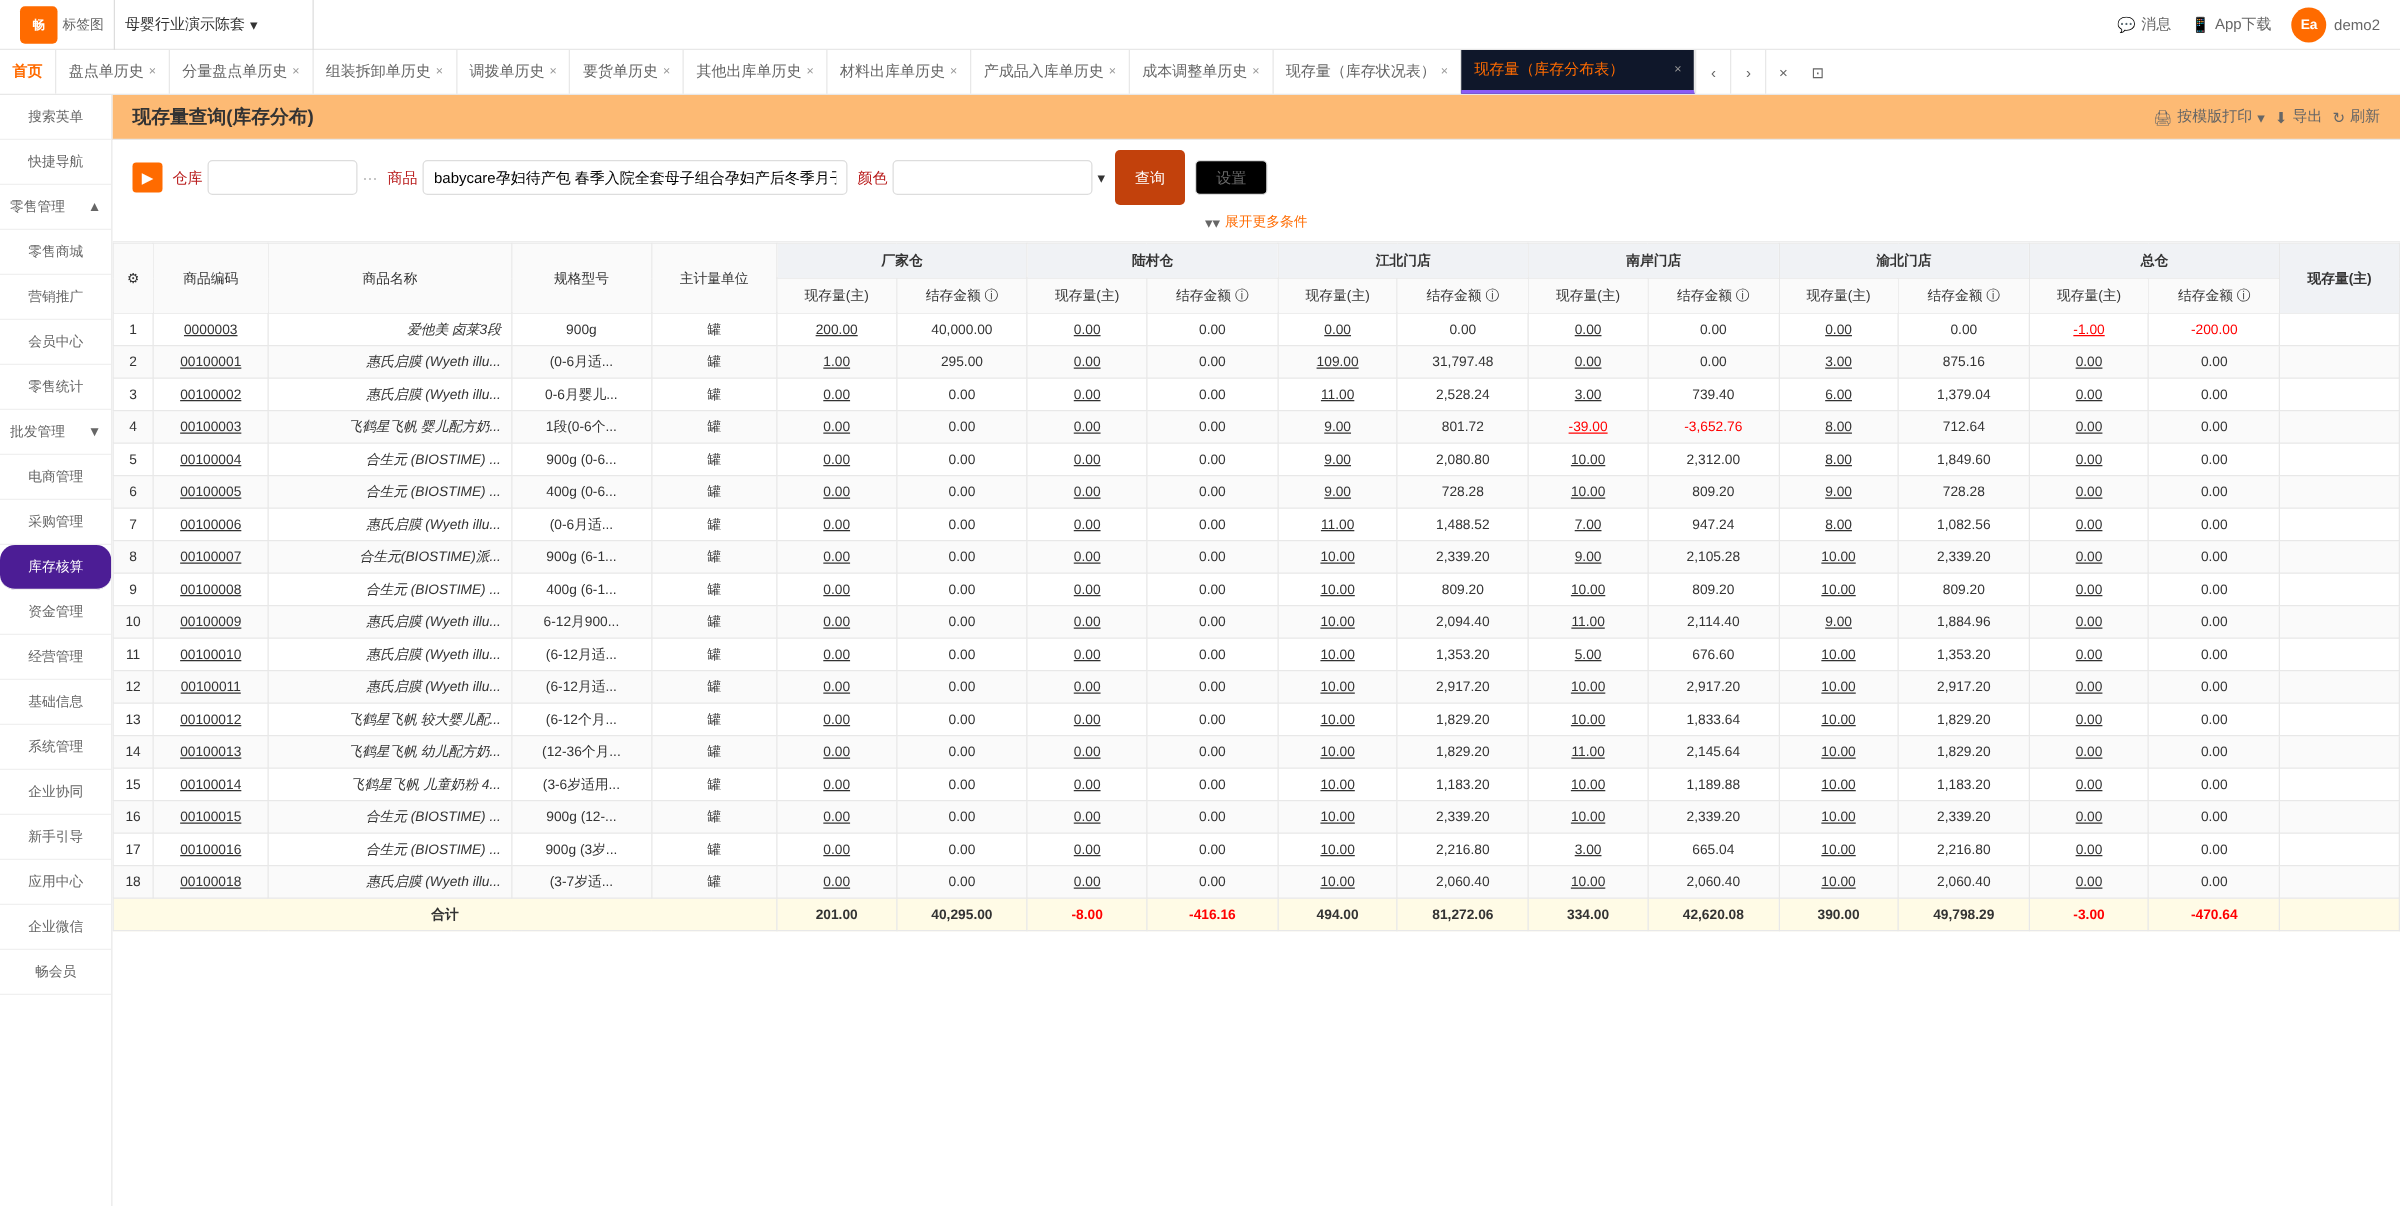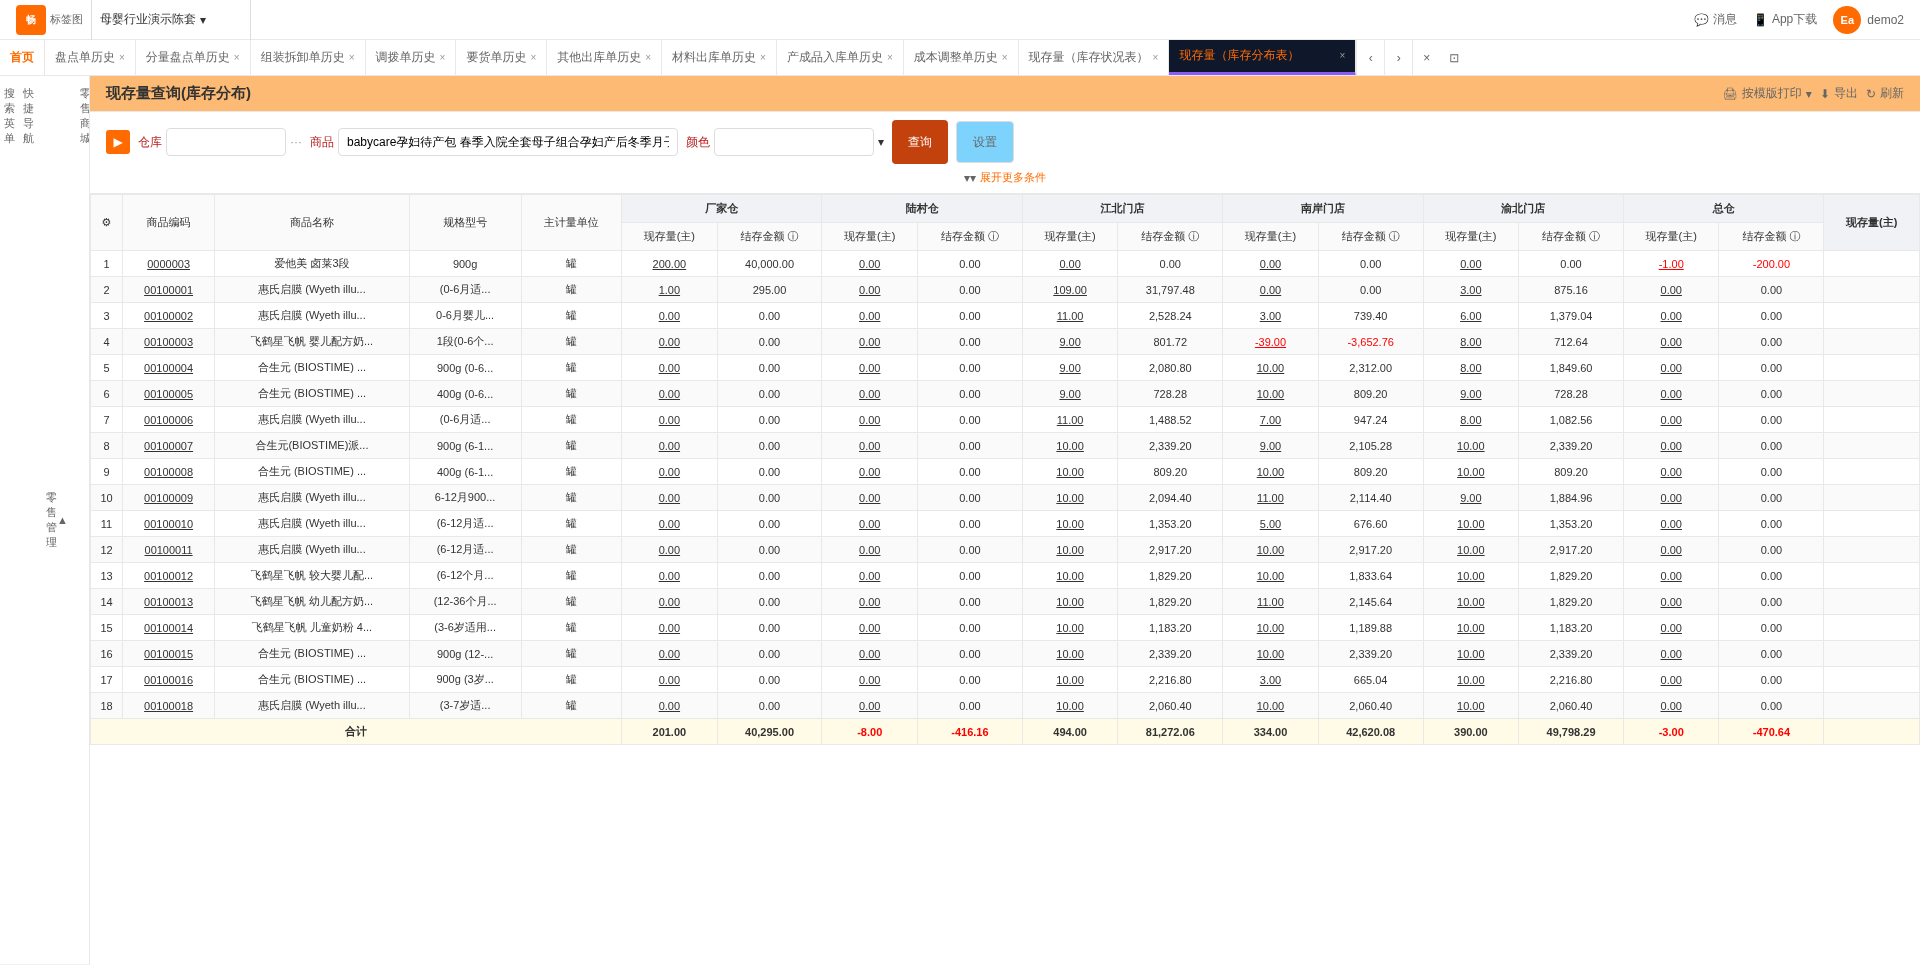--- a/index.html
+++ b/index.html
@@ -23,21 +23,21 @@
     .tab .close-btn { color: #999; font-size: 10px; }
     .tab.home { color: #ff6b00; font-weight: bold; }
     .tab-nav-btn { width: 28px; height: 36px; display: flex; align-items: center; justify-content: center; cursor: pointer; border-left: 1px solid #e8e8e8; color: #666; flex-shrink: 0; }
     .tab-close-btn { width: 28px; height: 36px; display: flex; align-items: center; justify-content: center; cursor: pointer; border-left: 1px solid #e8e8e8; color: #666; flex-shrink: 0; }
     .tab-expand-btn { width: 28px; height: 36px; display: flex; align-items: center; justify-content: center; cursor: pointer; color: #666; flex-shrink: 0; }
 
     
     .main-layout { display: flex; height: calc(965px - 40px - 36px); }
 
     
-    .sidebar { width: 90px; background: #fff; border-right: 1px solid #e8e8e8; display: flex; flex-direction: row; overflow-y: auto; flex-shrink: 0; }
+    .sidebar { width: 90px; background: #fff; border-right: 1px solid #e8e8e8; display: flex; flex-direction: column; overflow-y: auto; flex-shrink: 0; }
     .sidebar-item { padding: 10px 4px; text-align: center; cursor: pointer; font-size: 11px; color: #666; border-bottom: 1px solid #f0f0f0; }
     .sidebar-item.active { background: #4c1d95; color: #fff; border-radius: 12px; }
     .sidebar-item.has-arrow { display: flex; align-items: center; justify-content: space-between; padding: 10px 8px; }
     .sidebar-item-label { font-size: 11px; }
 
     
     .content { flex: 1; display: flex; flex-direction: column; overflow: hidden; }
 
     
     .page-header { background: #fdba74; padding: 8px 16px; border-bottom: 1px solid #e8e8e8; display: flex; align-items: center; justify-content: space-between; }
@@ -47,35 +47,35 @@
 
     
     .filter-area { background: #fff; padding: 8px 16px; border-bottom: 1px solid #e8e8e8; }
     .filter-row { display: flex; align-items: center; gap: 8px; flex-wrap: wrap; }
     .filter-item { display: flex; align-items: center; gap: 4px; }
     .filter-label { font-size: 12px; color: #b91c1c; white-space: nowrap; }
     .filter-input { border: 1px solid #ddd; border-radius: 4px; padding: 4px 8px; font-size: 12px; height: 28px; }
     .filter-input-wide { width: 340px; }
     .filter-select { border: 1px solid #ddd; border-radius: 4px; padding: 4px 8px; font-size: 12px; height: 28px; background: #fff; min-width: 80px; }
     .filter-btn-orange { background: #c2410c; color: #fff; border: none; border-radius: 4px; padding: 4px 16px; font-size: 12px; cursor: pointer; height: 44px; }
-    .filter-btn-white { background: #7dd3fc; color: #666; border: 1px solid #ddd; border-radius: 4px; padding: 4px 16px; font-size: 12px; cursor: pointer; height: 42px; font-family: Liberation Serif, serif; }
+    .filter-btn-white { background: #000000; color: #666; border: 1px solid #ddd; border-radius: 4px; padding: 4px 16px; font-size: 12px; cursor: pointer; height: 28px; font-family: Liberation Serif, serif; }
     .expand-row { display: flex; align-items: center; justify-content: center; margin-top: 6px; cursor: pointer; color: #666; font-size: 12px; gap: 4px; }
     .filter-expand-toggle { color: #ff6b00; font-size: 11px; }
     .orange-arrow-btn { width: 24px; height: 24px; background: #ff6b00; border-radius: 3px; display: flex; align-items: center; justify-content: center; cursor: pointer; color: #fff; flex-shrink: 0; }
 
     
     .table-container { flex: 1; overflow: auto; background: #fff; margin: 0; }
     table { width: 100%; border-collapse: collapse; font-size: 12px; }
     thead tr { background: #fafafa; position: sticky; top: 0; z-index: 10; }
     thead th { padding: 6px 8px; text-align: center; border: 1px solid #e8e8e8; font-weight: 500; color: #333; white-space: nowrap; font-size: 11px; }
     tbody tr { background: #fff; }
     tbody tr:nth-child(even) { background: #fafafa; }
     tbody tr.summary-row { background: #fffbe6; font-weight: bold; }
     tbody td { padding: 5px 8px; border: 1px solid #e8e8e8; text-align: center; white-space: nowrap; font-size: 11px; }
-    .text-left { text-align: center; }
+    .text-left { text-align: right; font-style: italic; }
     .text-red { color: #f00; }
     .text-underline { text-decoration: underline; cursor: pointer; }
     .group-header { background: #f0f2f5; font-weight: bold; text-align: center; }
 
     
     ::-webkit-scrollbar { width: 6px; height: 6px; }
     ::-webkit-scrollbar-track { background: #f1f1f1; }
     ::-webkit-scrollbar-thumb { background: #ccc; border-radius: 3px; }
 
     .dotdot { color: #999; }

